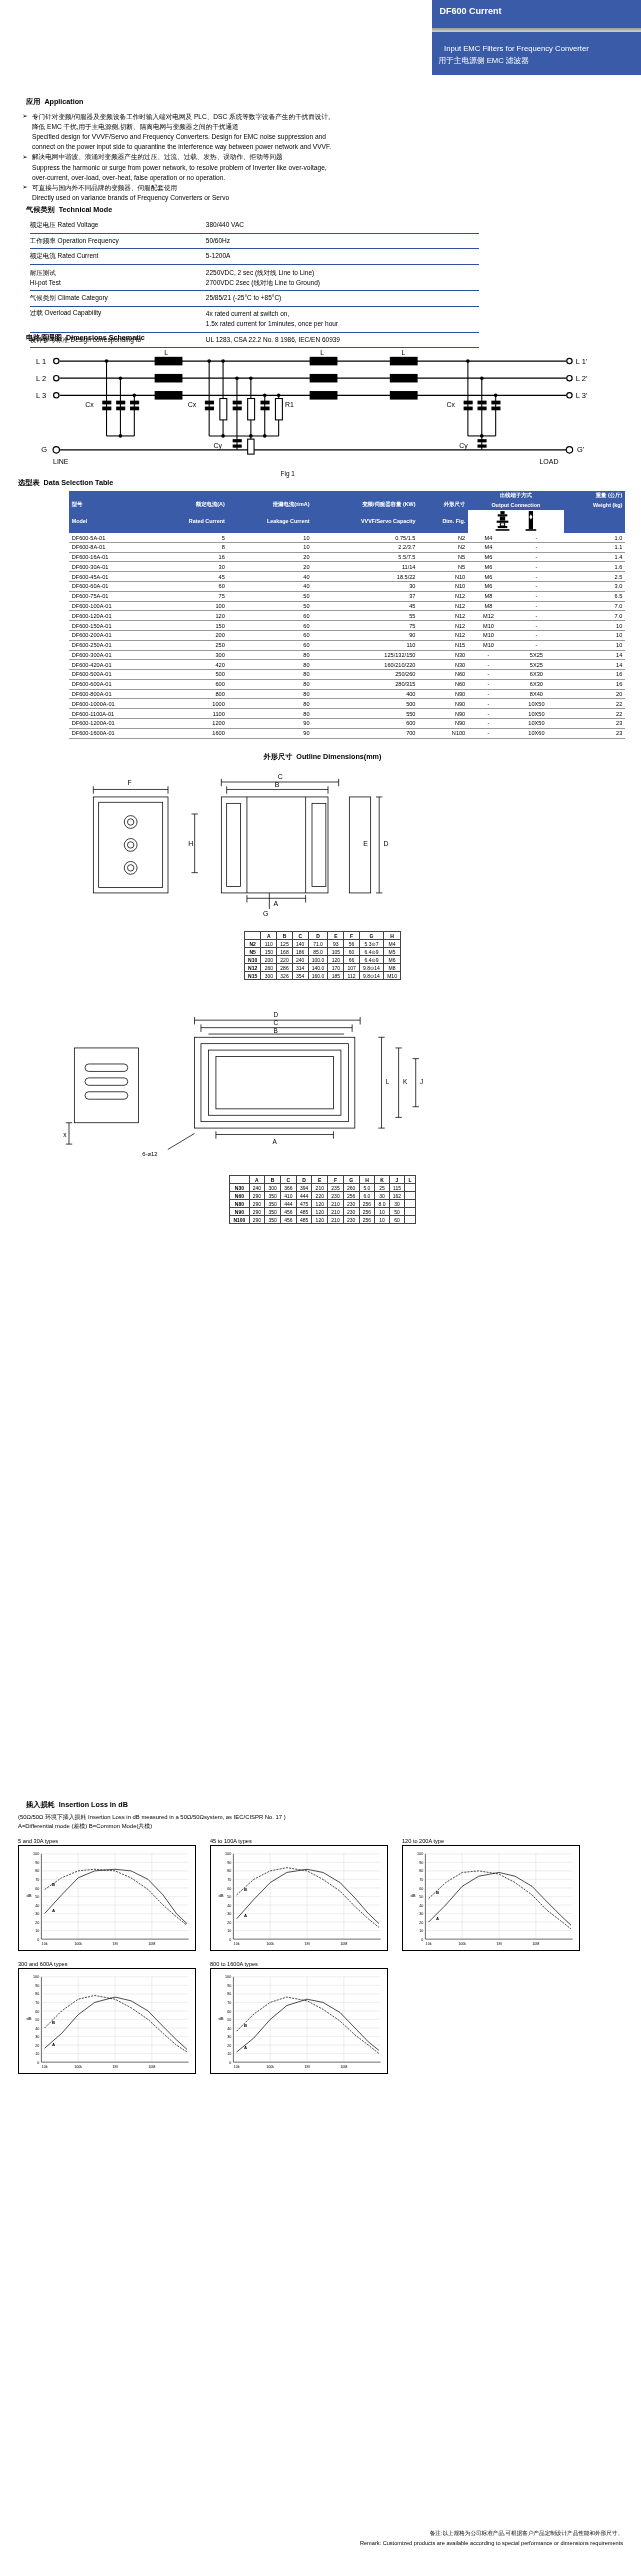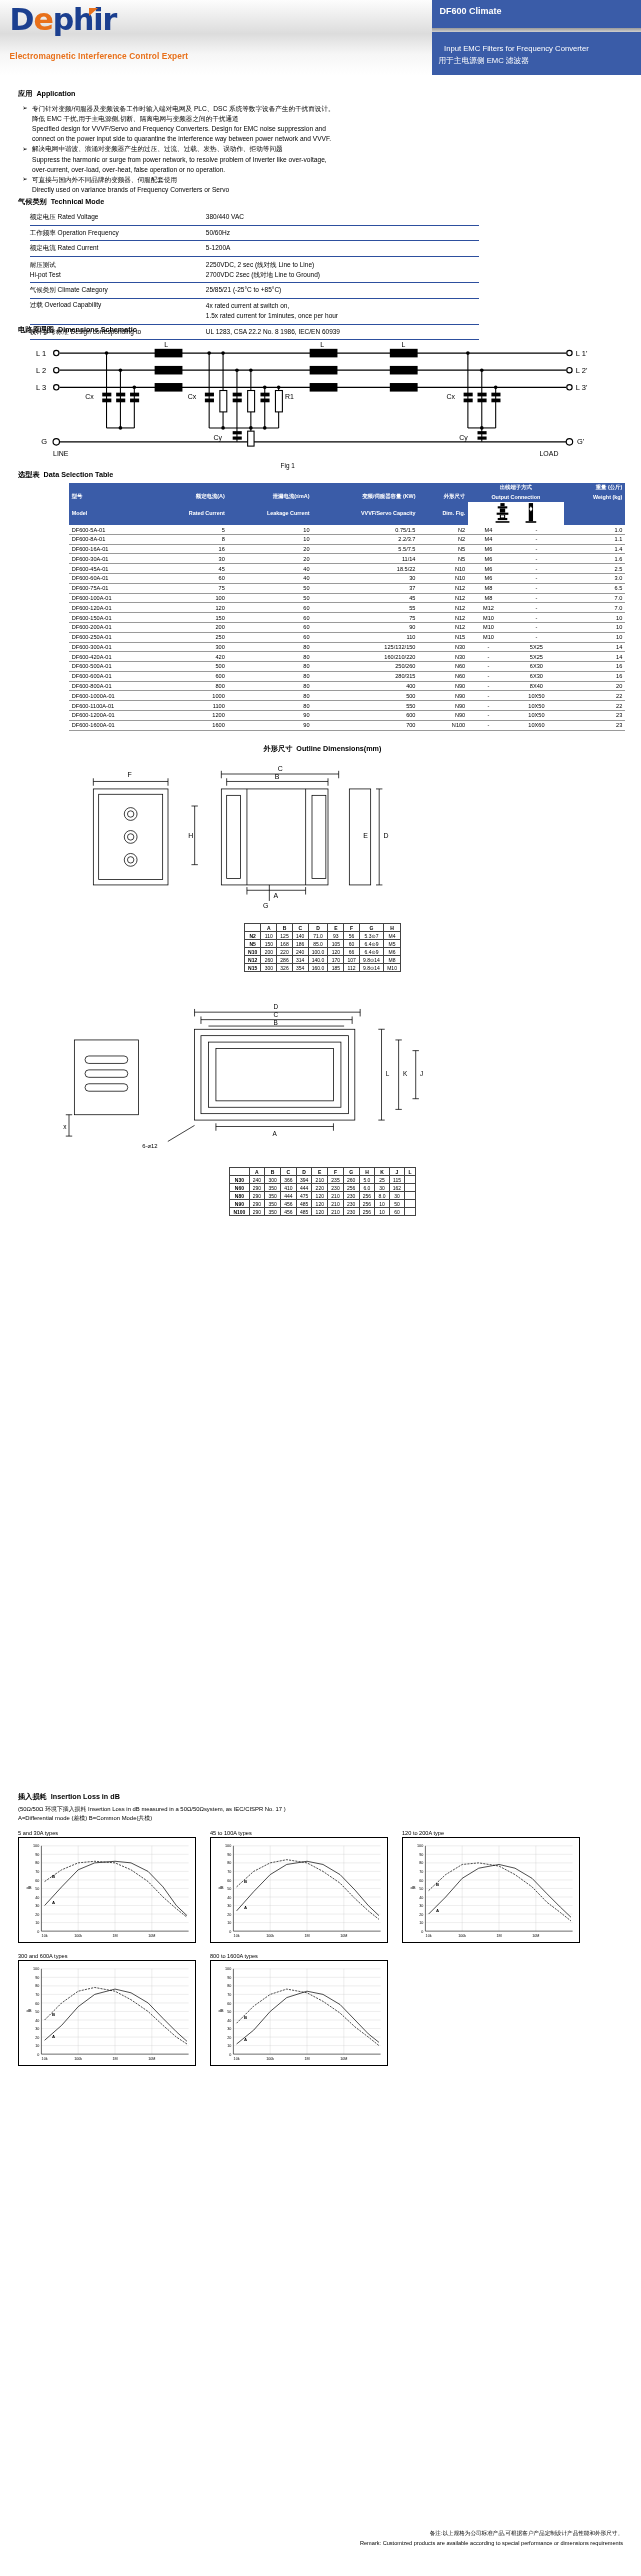--- a/index.html
+++ b/index.html
@@ -28,21 +28,21 @@
   .hdr-right { position:absolute; left:432px; top:0; width:209px; height:75px; }
   .hr-band1 { position:absolute; left:0; top:0; width:209px; height:28px; background:#3a5ca8; }
   .hr-sep   { position:absolute; left:0; top:28px; width:209px; height:3.7px;
               background:linear-gradient(180deg,#9a9a9a,#cfcfcf); }
   .hr-band2 { position:absolute; left:0; top:31.5px; width:209px; height:43px; background:#3a5ca8; }
   .ser-title { position:absolute; left:7.5px; top:6.4px; color:#fff; font-size:9px; font-weight:bold; }
   .prod-en { position:absolute; left:12px; top:44px; color:#fff; font-size:7.7px; white-space:nowrap; }
   .prod-cn { position:absolute; left:6.4px; top:56px; color:#fff; font-size:7.7px; white-space:nowrap; }
 
   
-  .sec-title { font-size:7.2px; font-weight:bold; margin:0; }
+  .sec-title { font-size:7.2px; font-weight:bold; margin:8px; }
   .bullet-row { display:flex; align-items:flex-start; }
   .arrow { width:14px; flex:0 0 14px; font-size:6.4px; text-align:center; padding-top:0.5px; }
   .btxt { font-size:6.6px; line-height:10px; }
   .sub { margin-left:14px; font-size:6.6px; line-height:10px; }
 
   
   #application { position:absolute; left:18px; top:89px; width:588px; }
   #application .sec-title { margin-bottom:4.8px; }
   #application .bullet-row { margin-bottom:0.5px; }
 
@@ -97,32 +97,25 @@
   
   #footer { position:absolute; left:0; top:2530px; width:641px; }
   .foot-line { position:absolute; right:18px; text-align:right; font-size:5.6px; color:#000; }
 
   svg text { font-family:"Liberation Sans", sans-serif; }
 </style>
 </head>
 <body>
 
 <div class="header">
-  <div class="hdr-left">
-    <div class="logo">
-      <span>D</span><span class="e">e</span><span>phir</span>
-      <span class="tick"></span>
-    </div>
-    <div class="tagline">Electromagnetic Interference Control Expert</div>
-  </div>
   <div class="hdr-right">
     <div class="hr-band1"></div>
     <div class="hr-sep"></div>
     <div class="hr-band2"></div>
-    <div class="ser-title">DF600 Climate</div>
+    <div class="ser-title">DF600 Current</div>
     <div class="prod-en">Input EMC Filters for Frequency Converter</div>
     <div class="prod-cn">用于主电源侧 EMC 滤波器</div>
   </div>
 </div>
 
 <div id="application">
   <div class="sec-title">
     <span>应用</span>
     &nbsp;<span>Application</span>
   </div>

